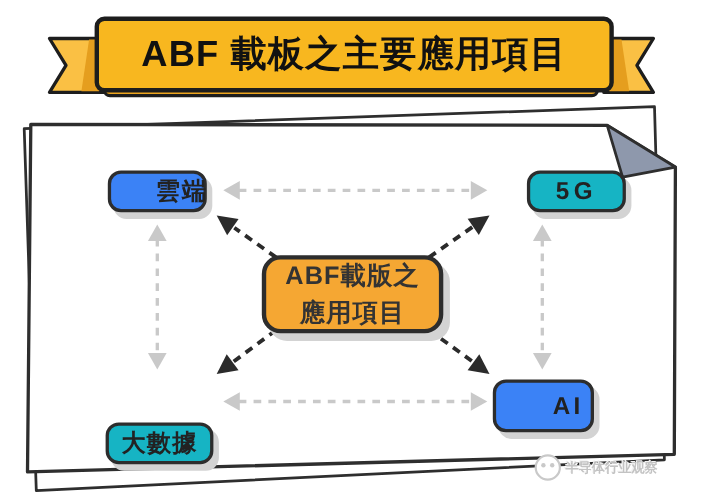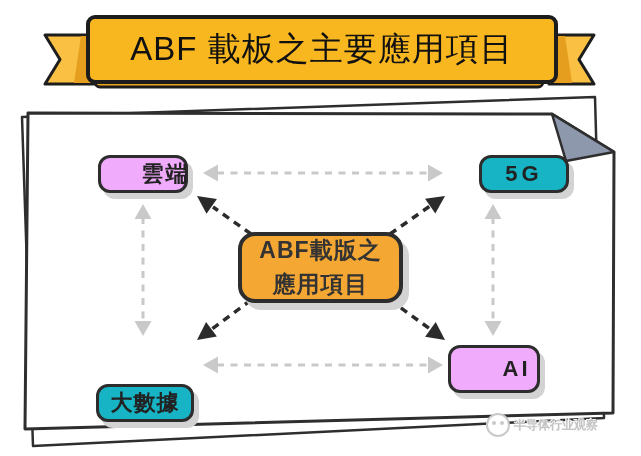--- a/index.html
+++ b/index.html
@@ -5,31 +5,31 @@
   html,body{margin:0;padding:0;background:#ffffff;}
   #stage{
     position:relative;width:641px;height:456px;background:#ffffff;overflow:hidden;
     font-family:"Liberation Sans","DejaVu Sans",sans-serif;
   }
   #scene-svg{position:absolute;left:0;top:0;width:641px;height:456px;}
   
   .banner-title{
     position:absolute;left:88px;top:17px;width:468px;height:65px;
     display:flex;align-items:center;justify-content:center;
-    font-size:33px;font-weight:400;color:#111111;letter-spacing:1px;
+    font-size:33px;font-weight:700;color:#111111;letter-spacing:1px;
     white-space:nowrap;
   }
   
   .node{
     position:absolute;display:flex;align-items:center;justify-content:center;
     border:3px solid #2d2d2d;border-radius:12px;
     font-weight:800;color:#222222;font-size:22px;letter-spacing:2px;
     box-shadow:5px 6px 0 #d3d3d3;box-sizing:border-box;white-space:nowrap;
   }
-  .node-green{background:#f0abfc;padding-left:45px;}
+  .node-green{background:#3b82f6;padding-left:45px;}
   .node-teal{background:#16B4C4;}
   #node-cloud{left:98px;top:155px;width:90px;height:38px;}
   #node-5g{left:447px;top:155px;width:90px;height:38px;letter-spacing:4px;margin-left:32px;}
   #node-bigdata{left:96px;top:346px;width:98px;height:38px;letter-spacing:1px;margin-top:38px;}
   #node-ai{left:448px;top:345px;width:92px;height:48px;letter-spacing:3px;}
   #node-center{
     position:absolute;left:238px;top:232px;width:165px;height:71px;
     background:#F5A733;border:4px solid #2d2d2d;border-radius:17px;
     box-shadow:6px 7px 0 #d3d3d3;box-sizing:border-box;
     display:flex;flex-direction:column;align-items:center;justify-content:space-between;

